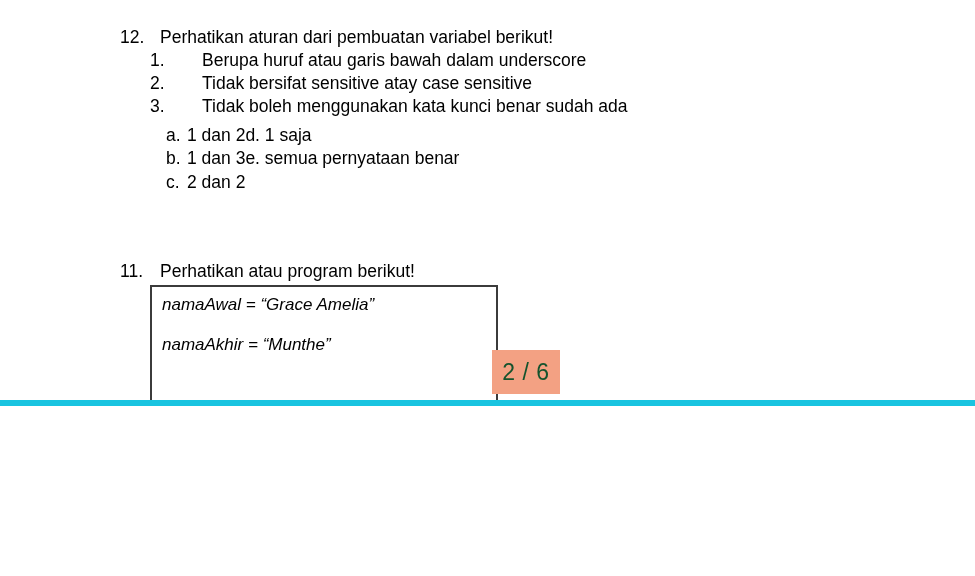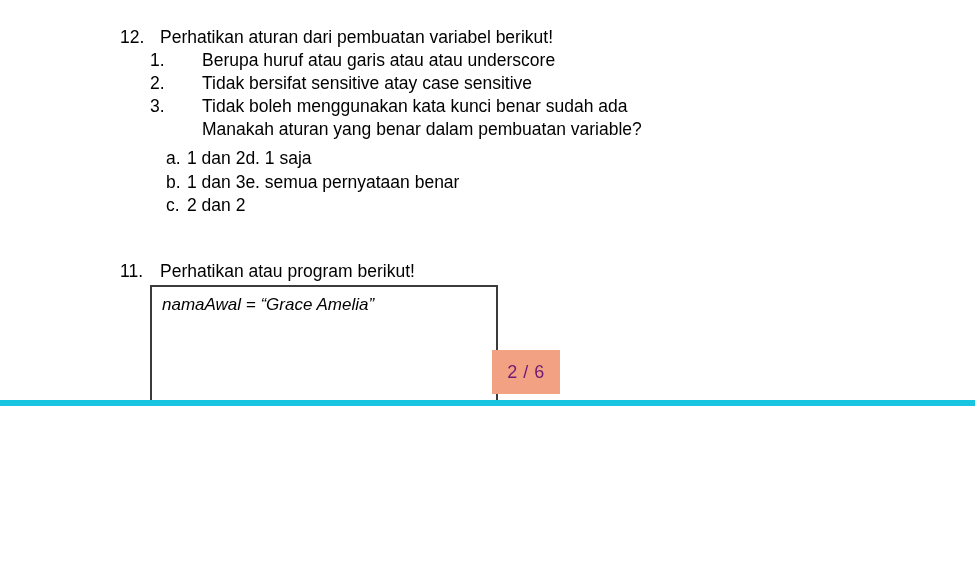--- a/index.html
+++ b/index.html
@@ -104,22 +104,22 @@
   .code-line.l3 { padding-top: 20px; }
 
   
   #page-indicator {
     position: absolute;
     left: 492px;
     top: 350px;
     width: 68px;
     height: 44px;
     background: #f3a183;
-    color: #701a75;
-    font-size: 18px;
+    color: #14532d;
+    font-size: 23px;
     display: flex;
     align-items: center;
     justify-content: center;
     letter-spacing: 0.5px;
   }
 
   
   #sep {
     position: absolute;
     left: 0;
@@ -148,34 +148,33 @@
 
   <div class="q-block" style="left:120px; top:26px; width:820px;">
 
     <div class="q-row">
       <span class="q-num">12.</span>
       <span class="q-text">Perhatikan aturan dari pembuatan variabel berikut!</span>
     </div>
 
     <div class="sub-row">
       <span class="sub-num">1.</span>
-      <span class="sub-text">Berupa huruf atau garis atau atau underscore</span>
+      <span class="sub-text">Berupa huruf atau garis bawah dalam underscore</span>
     </div>
 
     <div class="sub-row">
       <span class="sub-num">2.</span>
       <span class="sub-text">Tidak bersifat sensitive atay case sensitive</span>
     </div>
 
     <div class="sub-row">
       <span class="sub-num">3.</span>
       <span class="sub-text">Tidak boleh menggunakan kata kunci benar sudah ada</span>
     </div>
 
-    <div class="cont-row">Manakah aturan yang benar dalam pembuatan variable?</div>
 
     <div style="height:6px;"></div>
 
     <div class="opt-row">
       <span class="opt-letter">a.</span>
       <span class="opt-text">1 dan 2d. 1 saja</span>
     </div>
 
     <div class="opt-row">
       <span class="opt-letter">b.</span>
@@ -190,20 +189,21 @@
 
   <div class="q-block" style="left:120px; top:260px; width:820px;">
     <div class="q-row">
       <span class="q-num">11.</span>
       <span class="q-text">Perhatikan atau program berikut!</span>
     </div>
   </div>
 
   <div id="code-box">
     <div class="code-line l1">namaAwal = “Grace Amelia”</div>
+    <div class="code-line l2">namaAkhir = “Munthe”</div>
   </div>
 
   <div id="page-indicator" class="nosel">2 / 6</div>
 </div>
 
 <div id="sep"></div>
 
 <div id="adbar">
 
   

